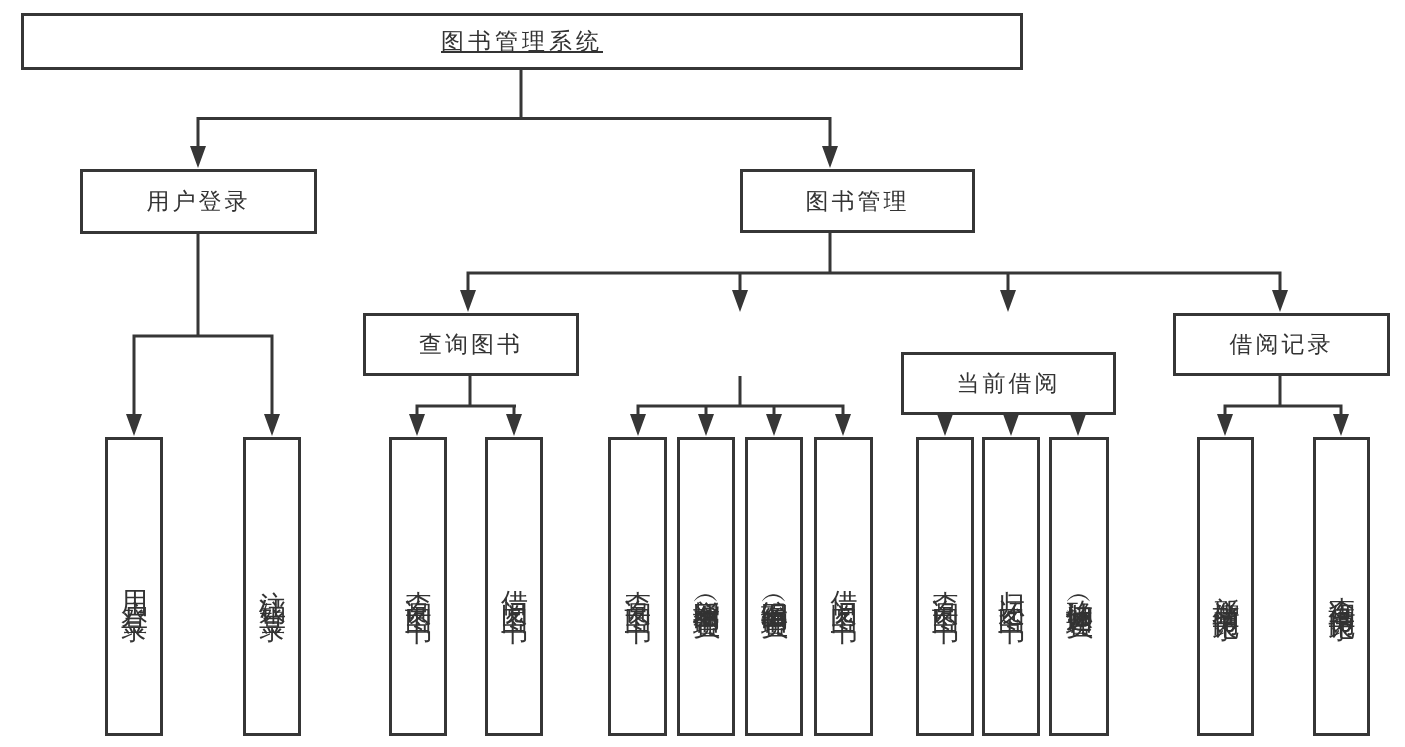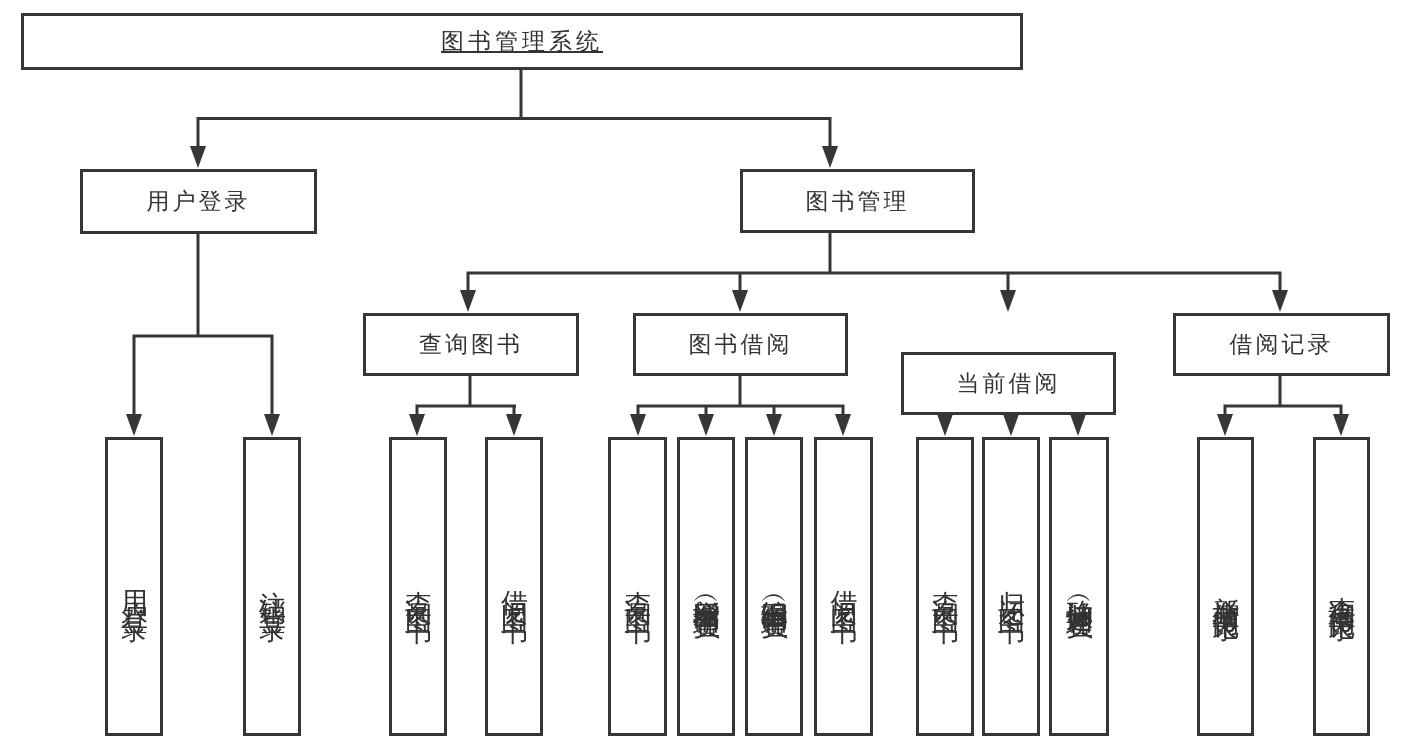--- a/index.html
+++ b/index.html
@@ -104,21 +104,20 @@
                M1333 414 H1349 L1341 436 Z"></path>
     </g>
   </svg>
 
   <div class="node hnode root" style="left:21px;top:13px;width:1002px;height:57px;">图书管理系统</div>
 
   <div class="node hnode" style="left:80px;top:169px;width:237px;height:65px;">用户登录</div>
   <div class="node hnode" style="left:712px;top:169px;width:235px;height:64px;margin-left:28px;">图书管理</div>
 
   <div class="node hnode" style="left:363px;top:313px;width:216px;height:63px;">查询图书</div>
-  <div class="node hnode" style="left:633px;top:313px;width:215px;height:63px;">图书借阅</div>
   <div class="node hnode" style="left:901px;top:313px;width:215px;height:63px;margin-top:39px;">当前借阅</div>
   <div class="node hnode" style="left:1173px;top:313px;width:217px;height:63px;">借阅记录</div>
 
   <div class="node leaf" style="left:105px;top:437px;width:58px;height:299px;">
     <span class="vtext" style="letter-spacing: 9px;">用户登录</span>
   </div>
   <div class="node leaf" style="left:243px;top:437px;width:58px;height:299px;">
     <span class="vtext" style="letter-spacing: 9px;">注销登录</span>
   </div>
 

